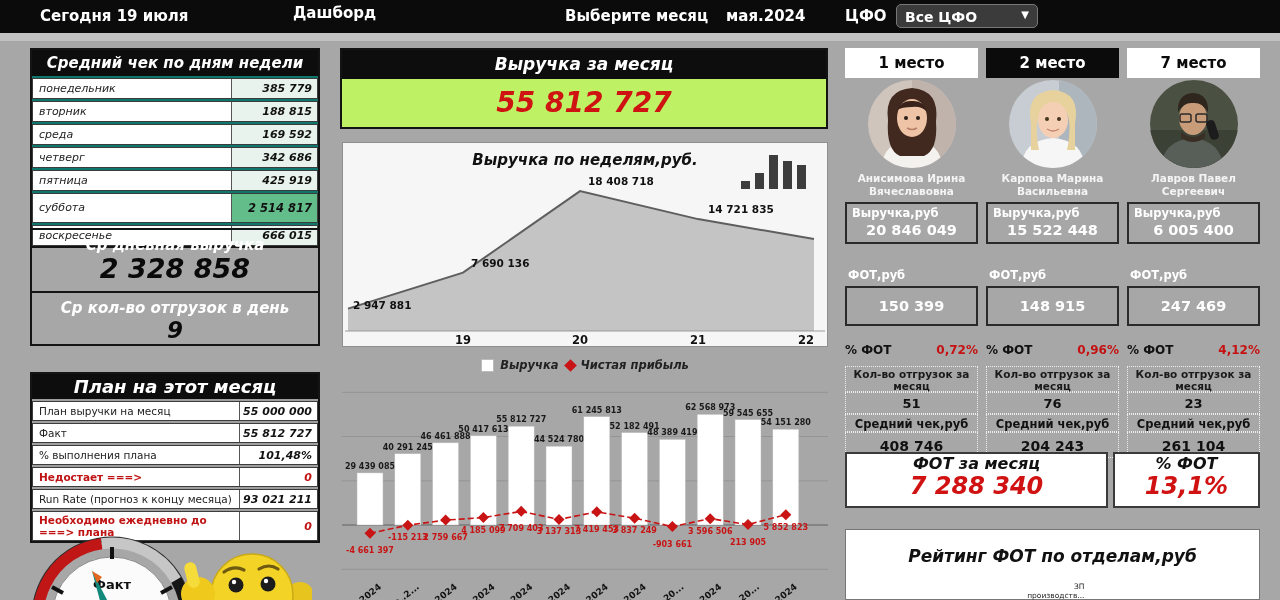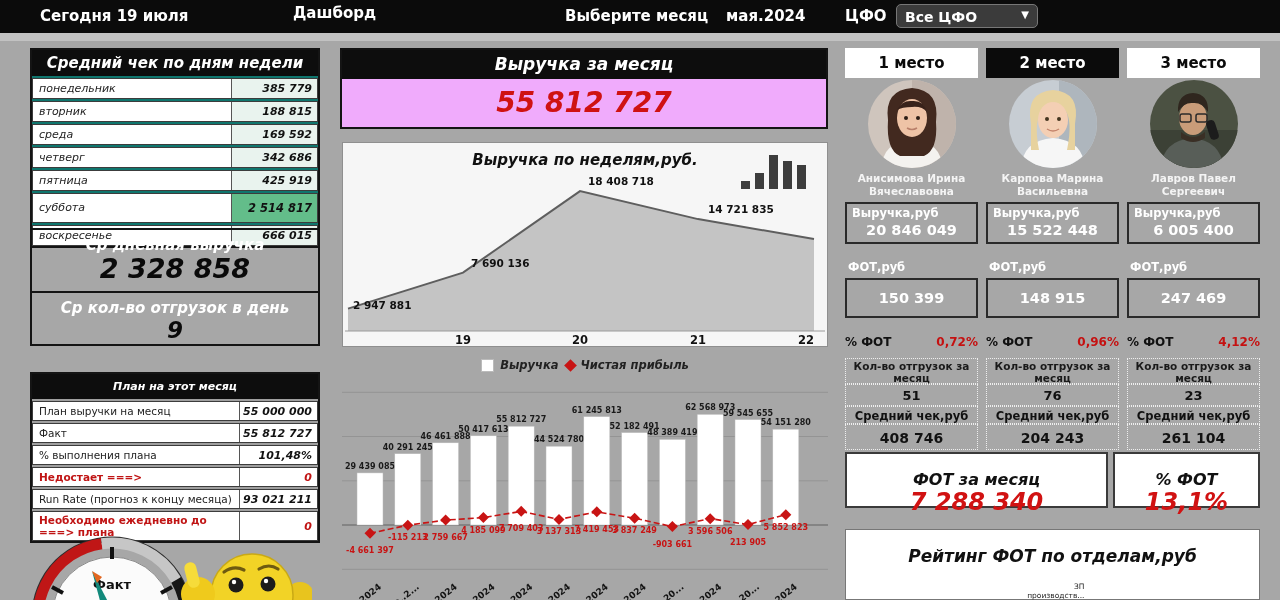--- a/index.html
+++ b/index.html
@@ -30,61 +30,61 @@
               text-align:right;padding:3px 5px 0 0;border-left:1px solid #555;}
   .t-row.hl{height:28px;}
   .t-row.hl .lab{padding-top:7px;}
   .t-row.hl .val{background:#63bd8a;padding-top:7px;font-size:11.5px;}
   .daily-box{left:30px;top:228px;width:290px;height:118px;border:2px solid #141414;box-sizing:border-box;text-align:center;}
   .d-lab{color:#fff;font-weight:bold;font-style:italic;font-size:15px;margin-top:6px;}
   .d-val{color:#0a0a0a;font-weight:bold;font-style:italic;font-size:27px;line-height:30px;}
   .d-div{border-top:2px solid #141414;margin-top:7px;}
   .d-val2{font-size:23px;line-height:26px;}
   .plan-table{left:30px;top:372px;width:290px;border:2px solid #141414;background:#9f9f9f;box-sizing:border-box;}
-  .plan-table .blk-head{height:25px;line-height:25px;font-size:11px;}
+  .plan-table .blk-head{height:25px;line-height:25px;font-size:18px;}
   .p-row{display:flex;margin-top:2px;background:#fff;border:1px solid #3c3c3c;min-height:18px;align-items:center;}
   .p-row .lab{flex:1;font-size:10.5px;padding:2px 0 2px 6px;color:#222;}
   .p-row .val{width:72px;font-weight:bold;font-style:italic;font-size:11px;text-align:right;
               padding:2px 5px 2px 0;border-left:1px solid #555;align-self:stretch;display:flex;
               align-items:center;justify-content:flex-end;}
   .p-row.red .lab,.p-row.red .val{color:#c01414;font-weight:bold;}
   
-  .rev-box{left:340px;top:48px;width:488px;border:2px solid #141414;box-sizing:border-box;background:#f0abfc;}
+  .rev-box{left:340px;top:48px;width:488px;border:2px solid #141414;box-sizing:border-box;background:#bef264;}
   .rev-box .blk-head{height:29px;line-height:29px;font-size:17px;}
   .rev-val{color:#cf1212;font-weight:bold;font-style:italic;font-size:28px;text-align:center;padding:7px 0 8px;}
   .wk-chart{left:342px;top:142px;width:486px;height:205px;background:#f6f6f6;border:1px solid #8f8f8f;box-sizing:border-box;}
   .wk-title{position:absolute;top:8px;left:0;width:100%;text-align:center;font-weight:bold;font-style:italic;font-size:15px;}
   .mon-chart{left:342px;top:352px;width:486px;height:248px;}
   .legend{position:absolute;top:6px;left:0;width:100%;display:flex;justify-content:center;gap:7px;
           font-weight:bold;font-style:italic;font-size:11.5px;color:#222;}
   .leg-item{display:flex;align-items:center;gap:6px;}
   .sw-sq{width:11px;height:11px;background:#fff;border:1px solid #bbb;display:inline-block;}
   .sw-di{width:9px;height:9px;background:#c81414;transform:rotate(45deg);display:inline-block;}
   
   .podium{left:845px;top:48px;width:415px;display:grid;grid-template-columns:133px 133px 133px;column-gap:8px;}
   .pod-head{height:30px;line-height:30px;text-align:center;font-weight:bold;font-size:15px;background:#fff;color:#0a0a0a;}
   .pod-head.dark{background:#0b0b0b;color:#fff;}
   .pod-avatar{width:88px;height:88px;border-radius:50%;overflow:hidden;margin:2px auto 0;}
   .pod-name{margin-top:4px;height:28px;color:#f4f4f4;font-weight:bold;font-size:10.5px;text-align:center;line-height:1.25;}
   .pod-revbox{margin-top:2px;height:42px;border:2px solid #2a2a2a;box-sizing:border-box;}
   .pod-revbox .bl{color:#fff;font-weight:bold;font-size:11.5px;padding:2px 0 0 5px;}
   .pod-revbox .bv{color:#fff;font-weight:bold;font-size:14.5px;text-align:center;margin-top:2px;}
-  .pod-fotlab{margin-top:16px;color:#fff;font-weight:bold;font-size:11.5px;padding-left:3px;height:14px;}
+  .pod-fotlab{margin-top:24px;color:#fff;font-weight:bold;font-size:11.5px;padding-left:3px;height:14px;}
   .pod-fotbox{margin-top:4px;height:40px;border:2px solid #2a2a2a;box-sizing:border-box;color:#fff;
               font-weight:bold;font-size:14.5px;text-align:center;line-height:36px;}
   .pod-pct{margin-top:17px;display:flex;justify-content:space-between;font-weight:bold;font-size:12px;height:16px;}
   .pod-pct .pv{color:#c51111;}
   .dotcell{border:1px dotted #eee;text-align:center;font-weight:bold;box-sizing:border-box;}
   .cell-shipl{margin-top:7px;font-size:10.5px;line-height:1.15;padding-top:1px;height:26px;color:#1a1a1a;}
   .cell-shipv{font-size:13px;height:22px;line-height:22px;}
   .cell-chkl{font-size:11.5px;height:18px;line-height:18px;}
   .cell-chkv{font-size:14px;height:26px;line-height:26px;}
   .fot-month{left:845px;top:452px;width:263px;height:56px;background:#fff;border:2px solid #3a3a3a;box-sizing:border-box;text-align:center;}
   .fot-pctbox{left:1113px;top:452px;width:147px;height:56px;background:#fff;border:2px solid #3a3a3a;box-sizing:border-box;text-align:center;}
-  .fm-lab{font-weight:bold;font-style:italic;font-size:16px;margin-top:16px;}
+  .fm-lab{font-weight:bold;font-style:italic;font-size:16px;margin-top:0;}
   .fm-val{color:#d11212;font-weight:bold;font-style:italic;font-size:24px;line-height:26px;}
   .rating{left:845px;top:529px;width:415px;height:71px;background:#fff;border:1px solid #777;box-sizing:border-box;}
   .rt-title{text-align:center;font-weight:bold;font-style:italic;font-size:17px;margin-top:16px;}
   .rt-row{display:flex;align-items:center;margin:16px 8px 0 14px;flex-direction:column;}
   .rt-lab{width:62px;font-size:7.5px;text-align:right;padding-right:4px;color:#222;}
   .rt-barwrap{flex:1;height:14px;position:relative;}
   .rt-bar{height:13px;background:#7d7d7d;border:1px solid #4a4a4a;box-sizing:border-box;border-radius:2px;}
   .rt-val{width:56px;font-size:8.5px;text-align:right;color:#222;}
   svg text{font-family:"DejaVu Sans","Liberation Sans",sans-serif;}
 </style>
@@ -365,21 +365,21 @@
       <div class="pod-pct">
         <span class="pl">% ФОТ</span>
         <span class="pv">0,96%</span>
       </div>
       <div class="dotcell cell-shipl">Кол-во отгрузок за месяц</div>
       <div class="dotcell cell-shipv">76</div>
       <div class="dotcell cell-chkl">Средний чек,руб</div>
       <div class="dotcell cell-chkv">204 243</div>
     </div>
     <div class="pod-col">
-      <div class="pod-head">3 место</div>
+      <div class="pod-head">7 место</div>
       <div class="pod-avatar"><svg viewBox="0 0 88 88" width="88" height="88">
           <rect width="88" height="88" fill="#4b5142"></rect>
           <rect y="50" width="88" height="38" fill="#3c4136"></rect>
           <path d="M10 88 Q14 60 42 58 Q70 60 74 88 Z" fill="#585e58"></path>
           <ellipse cx="43" cy="38" rx="14" ry="17" fill="#c99c79"></ellipse>
           <path d="M28 32 Q27 14 43 13 Q59 14 58 32 Q52 22 43 23 Q34 22 28 32 Z" fill="#2f261e"></path>
           <path d="M31 52 Q43 62 55 52 L55 58 Q43 66 31 58 Z" fill="#3a2f25"></path>
           <rect x="30" y="34" width="11" height="8" rx="2" fill="none" stroke="#2a2a2a" stroke-width="1.5"></rect>
           <rect x="46" y="34" width="11" height="8" rx="2" fill="none" stroke="#2a2a2a" stroke-width="1.5"></rect>
           <rect x="58" y="40" width="9" height="20" rx="4" fill="#1c1c1c" transform="rotate(-18 62 50)"></rect>

